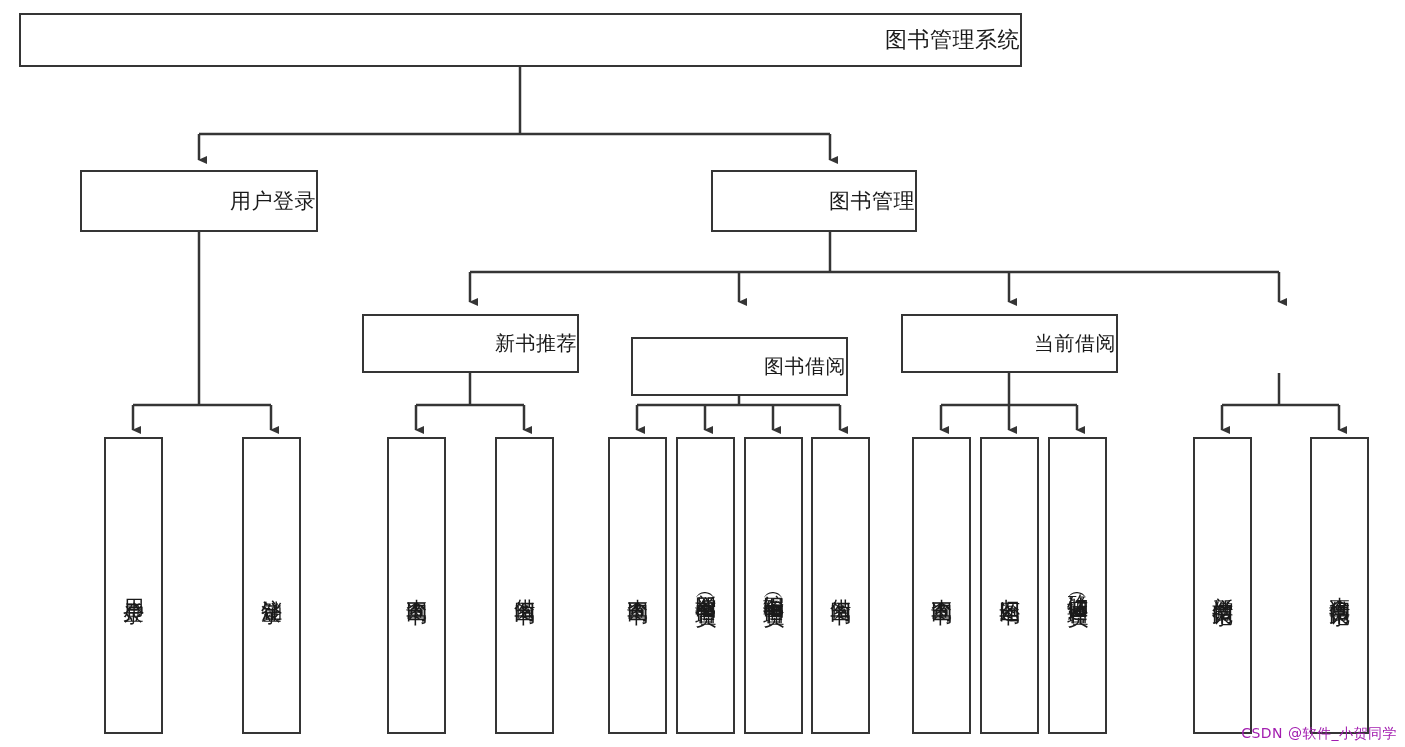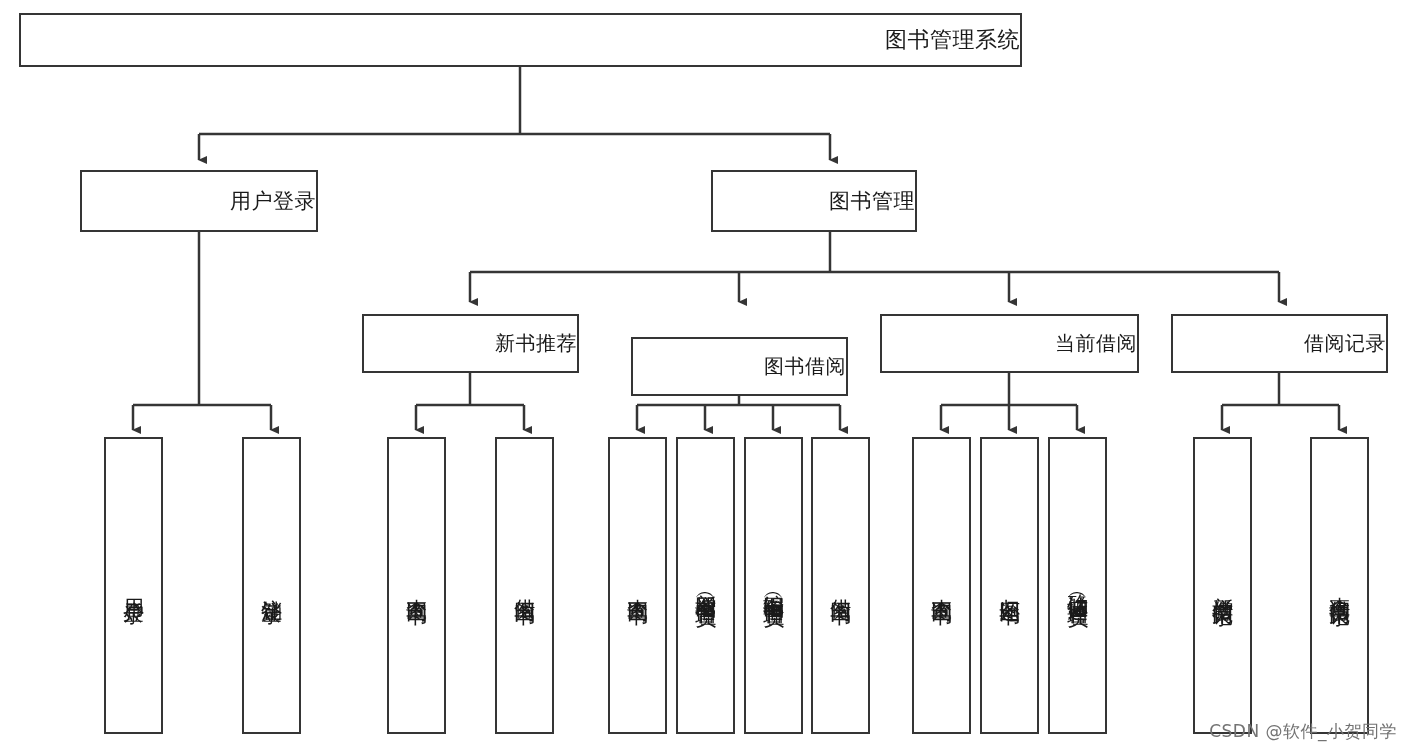--- a/index.html
+++ b/index.html
@@ -58,22 +58,22 @@
     font-size: 21px;
     line-height: 1.35;
     letter-spacing: 2px;
     white-space: nowrap;
     max-height: 284px;
   }
   #watermark {
     position: absolute;
     right: 8px;
     bottom: 4px;
-    font-size: 17px;
-    color: #737373;
+    font-size: 14px;
+    color: #a21caf;
     letter-spacing: 0.5px;
     user-select: none;
     white-space: nowrap;
   }
 </style>
 </head>
 <body>
 
 <div id="diagram-root">
 
@@ -137,25 +137,22 @@
   <div class="node level1" style="left:711px; top:170px; width:206px; height:62px;">
     <span class="label">图书管理</span>
   </div>
 
   <div class="node level2" style="left:362px; top:314px; width:217px; height:59px;">
     <span class="label">新书推荐</span>
   </div>
   <div class="node level2" style="left:631px; top:314px; width:217px; height:59px;margin-top:23px;">
     <span class="label">图书借阅</span>
   </div>
-  <div class="node level2" style="left:880px; top:314px; width:259px; height:59px;">
+  <div class="node level2" style="left:901px; top:314px; width:217px; height:59px;">
     <span class="label">当前借阅</span>
-  </div>
-  <div class="node level2" style="left:1171px; top:314px; width:217px; height:59px;">
-    <span class="label">借阅记录</span>
   </div>
 
   <div class="node leaf" style="left:104px; top:437px; width:59px; height:297px;">
     <span class="label">用户登录</span>
   </div>
   <div class="node leaf" style="left:242px; top:437px; width:59px; height:297px;">
     <span class="label">注销登录</span>
   </div>
 
   <div class="node leaf" style="left:387px; top:437px; width:59px; height:297px;">

